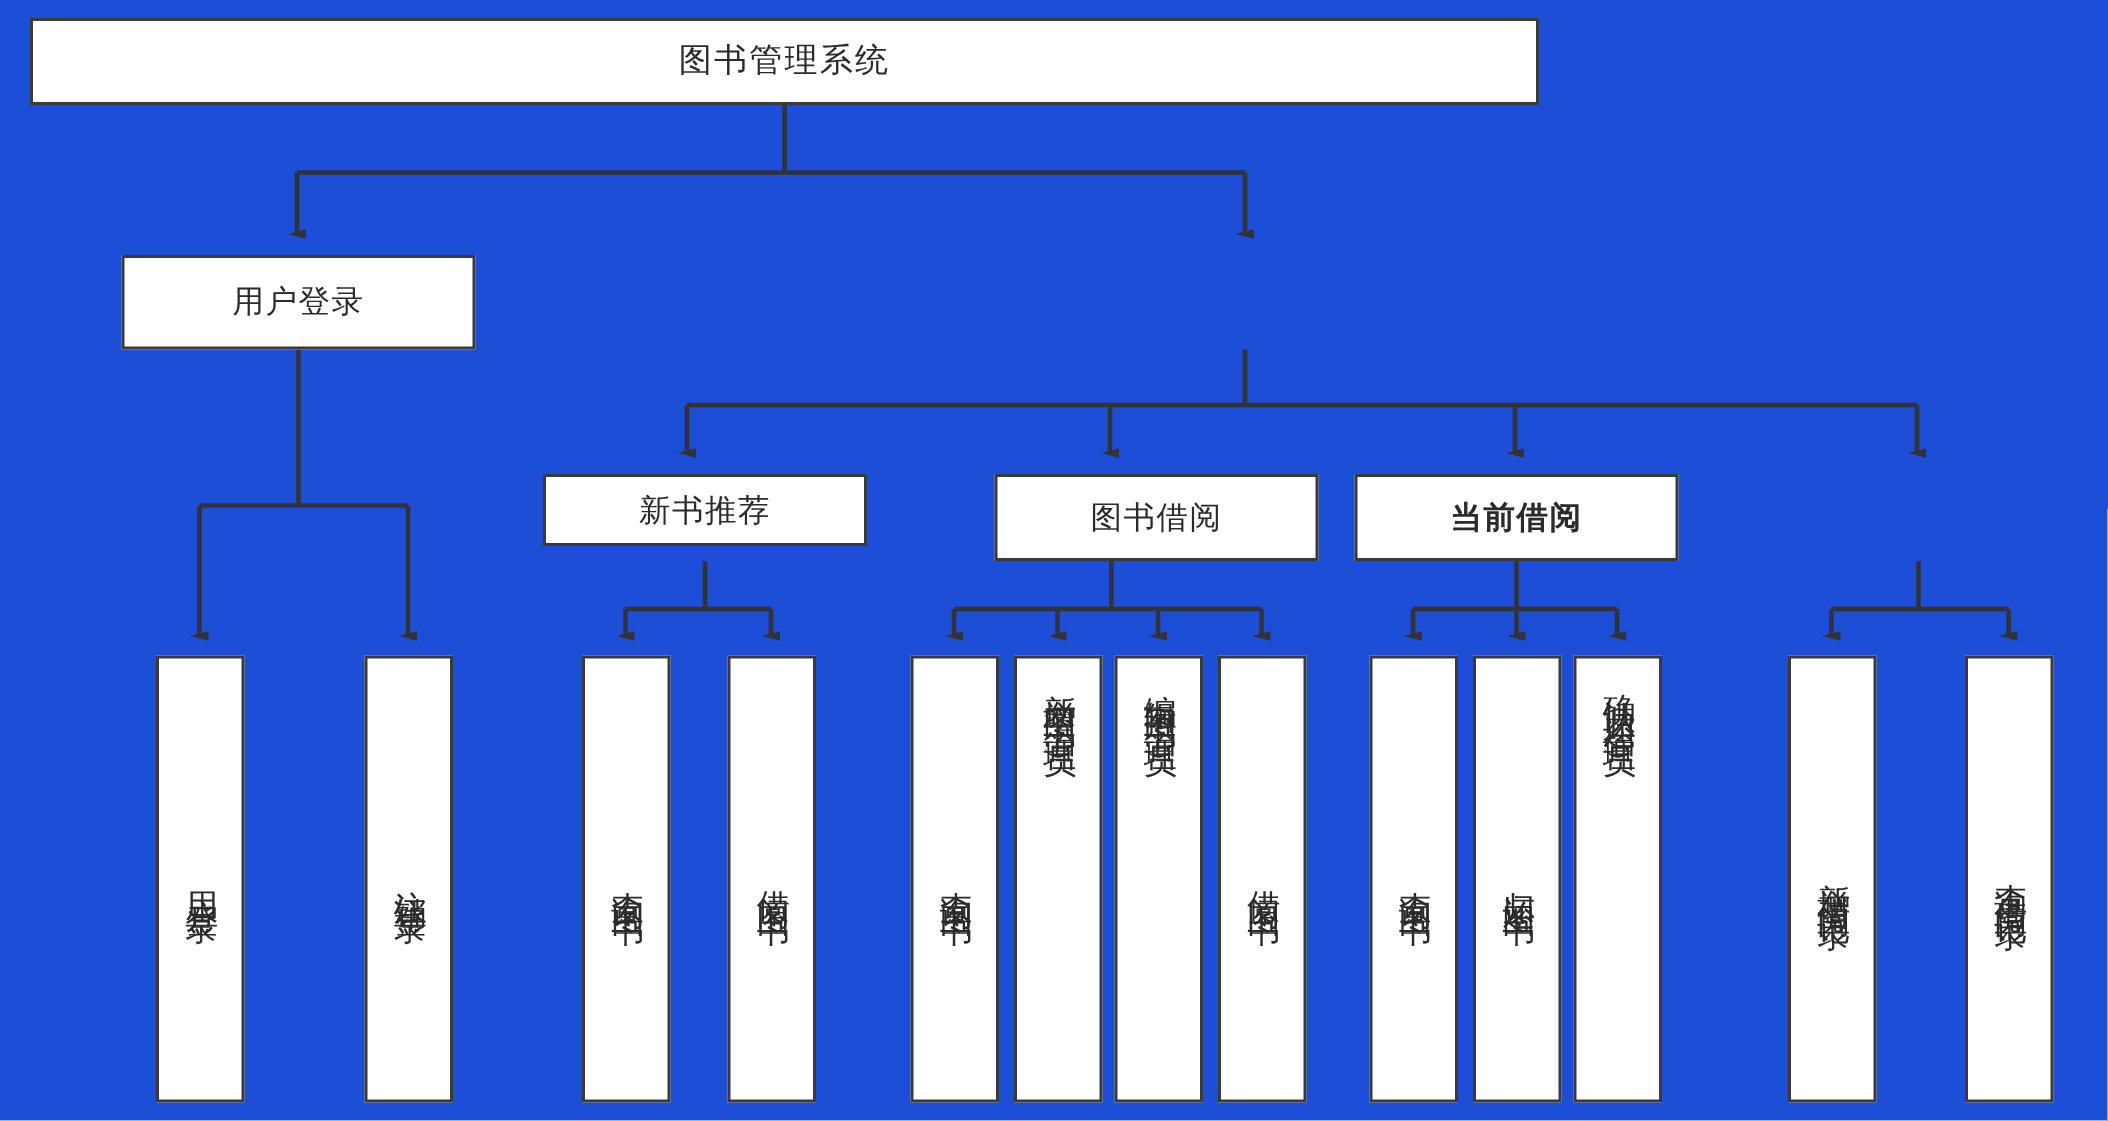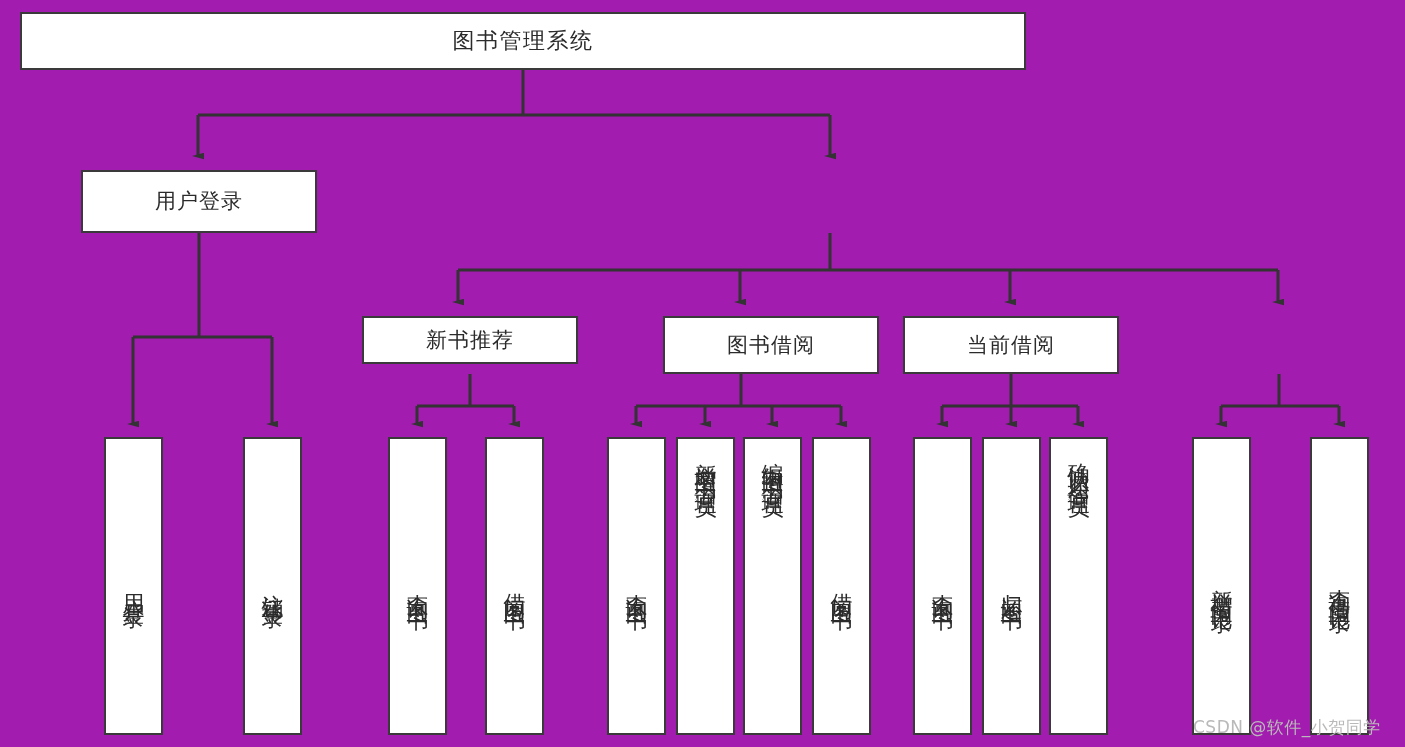--- a/index.html
+++ b/index.html
@@ -8,21 +8,21 @@
     padding: 0;
     background: #ffffff;
   }
   body {
     font-family: "DejaVu Sans", "Liberation Sans", sans-serif;
   }
   #canvas {
     position: relative;
     width: 1405px;
     height: 747px;
-    background: #a21caf;
+    background: #1d4ed8;
     overflow: hidden;
   }
   svg.connectors {
     position: absolute;
     left: 0;
     top: 0;
     width: 1405px;
     height: 747px;
     pointer-events: none;
   }
@@ -142,21 +142,21 @@
 
 
   <div class="node horizontal" style="left:362px; top:316px; width:216px; height:48px;">
     <span class="node-label">新书推荐</span>
   </div>
 
   <div class="node horizontal" style="left:633px; top:316px; width:216px; height:58px;margin-left:30px;">
     <span class="node-label">图书借阅</span>
   </div>
 
-  <div class="node horizontal" style="left:903px; top:316px; width:216px; height:58px;">
+  <div class="node horizontal" style="left:903px; top:316px; width:216px; height:58px;font-weight:bold;">
     <span class="node-label">当前借阅</span>
   </div>
 
 
   <div class="node vertical" style="left:104px; top:437px; width:59px; height:298px;">
     <span class="node-label">用户登录</span>
   </div>
 
   <div class="node vertical" style="left:243px; top:437px; width:59px; height:298px;">
     <span class="node-label">注销登录</span>
@@ -199,15 +199,14 @@
   </div>
 
   <div class="node vertical" style="left:1192px; top:437px; width:59px; height:298px;">
     <span class="node-label">新增借阅记录</span>
   </div>
 
   <div class="node vertical" style="left:1310px; top:437px; width:59px; height:298px;">
     <span class="node-label">查询借阅记录</span>
   </div>
 
-  <div class="watermark" style="left:1193px; top:716px;">CSDN @软件_小贺同学</div>
 
 </div>
 
 </body></html>

